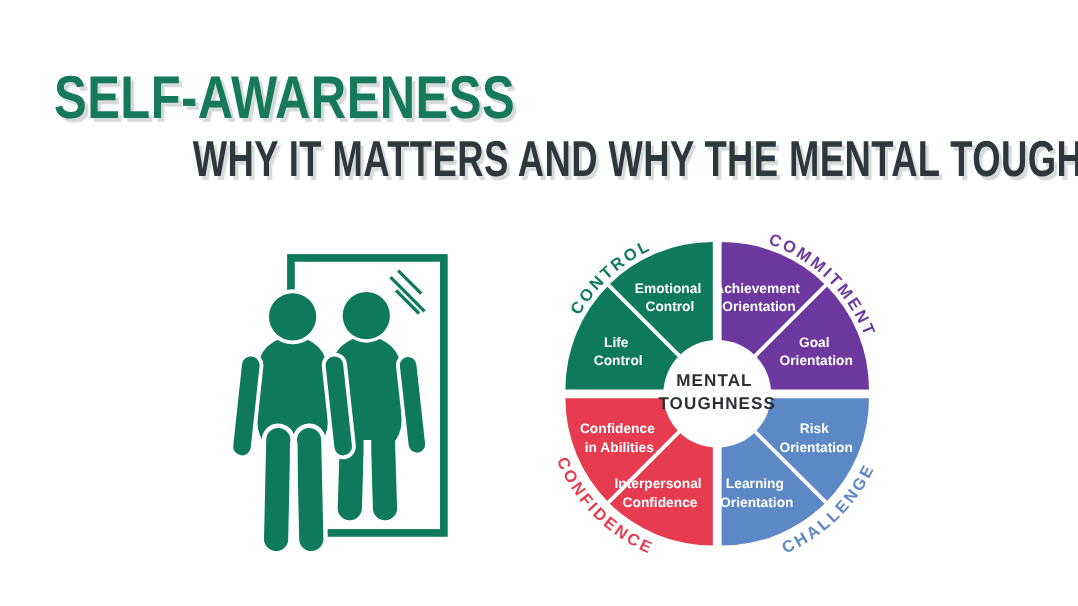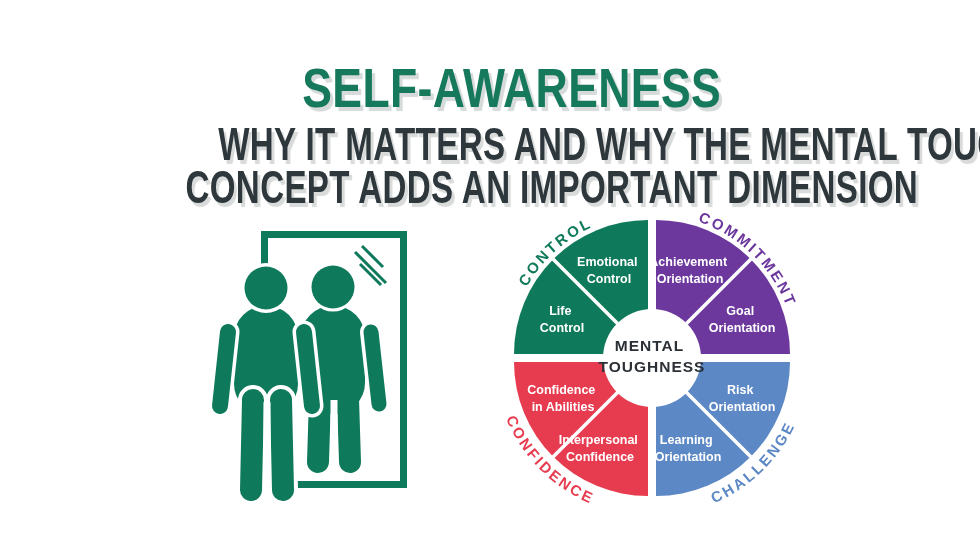--- a/index.html
+++ b/index.html
@@ -1,20 +1,20 @@
 <!DOCTYPE html>
 <html><head>
 <meta charset="utf-8">
 <style>
   html,body { margin:0; padding:0; background:#ffffff; }
   .stage {
     position:relative; width:980px; height:551px; background:#ffffff;
     overflow:hidden; font-family:"Liberation Sans", sans-serif;
   }
-  .line { position:absolute; left:0; right:0; text-align:center; white-space:nowrap; font-weight:bold; line-height:1;padding-left:43px; }
+  .line { position:absolute; left:0; right:0; white-space:nowrap; font-weight:bold; line-height:1; }
   .line > span { display:inline-block; transform-origin:50% 50%; }
   .main-title { top:61px; }
   .main-title > span {
     font-size:55px; color:#17795c; transform:scaleX(0.81);
     text-shadow:4px 4px 1px #d7dada; letter-spacing:0.5px;
   }
   .sub-line1 { top:121px; }
   .sub-line2 { top:164px; }
   .sub-line1 > span, .sub-line2 > span {
     font-size:46px; color:#2e383c; transform:scaleX(0.72);
@@ -28,23 +28,20 @@
 <body>
 
 <div class="stage">
 
   <div class="line main-title">
     <span>SELF-AWARENESS</span>
   </div>
 
   <div class="line sub-line1">
     <span>WHY IT MATTERS AND WHY THE MENTAL TOUGHNESS</span>
-  </div>
-  <div class="line sub-line2">
-    <span>CONCEPT ADDS AN IMPORTANT DIMENSION</span>
   </div>
 
   <svg class="mirror-svg" viewBox="205 222 210 288" aria-hidden="true">
     <g>
       <rect x="264.5" y="234.5" width="139" height="250" fill="none" stroke="#0f7a5b" stroke-width="7"></rect>
     </g>
     <g stroke="#0f7a5b" stroke-width="3">
       <line x1="362" y1="246" x2="383" y2="267"></line>
       <line x1="355" y1="252" x2="386" y2="283"></line>
       <line x1="360" y1="264" x2="381" y2="285"></line>

